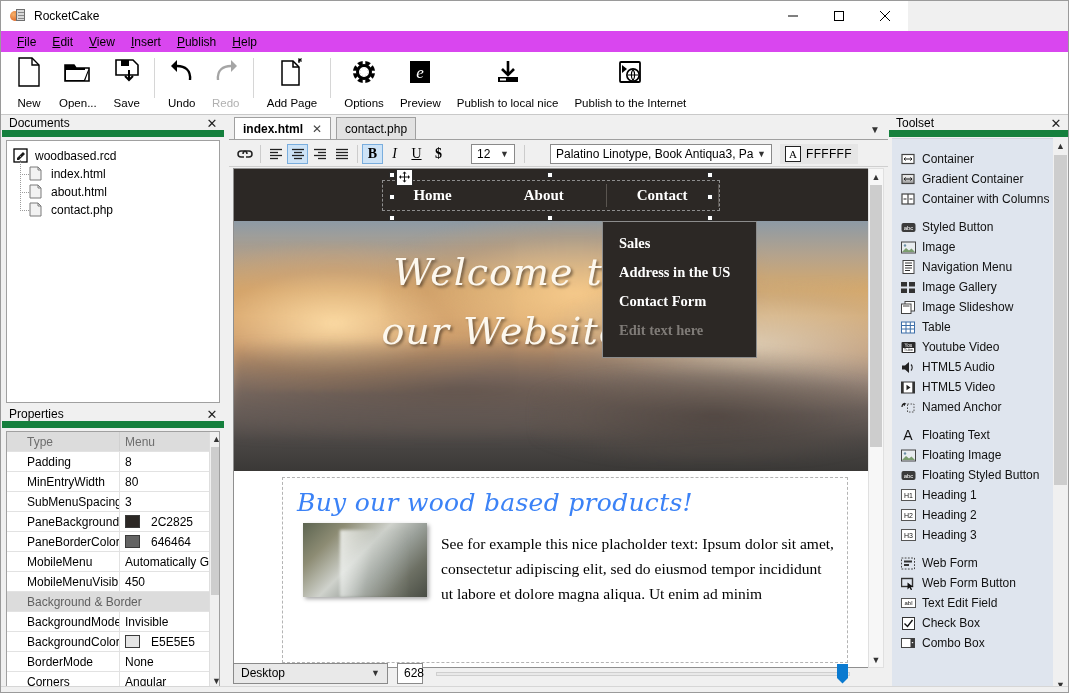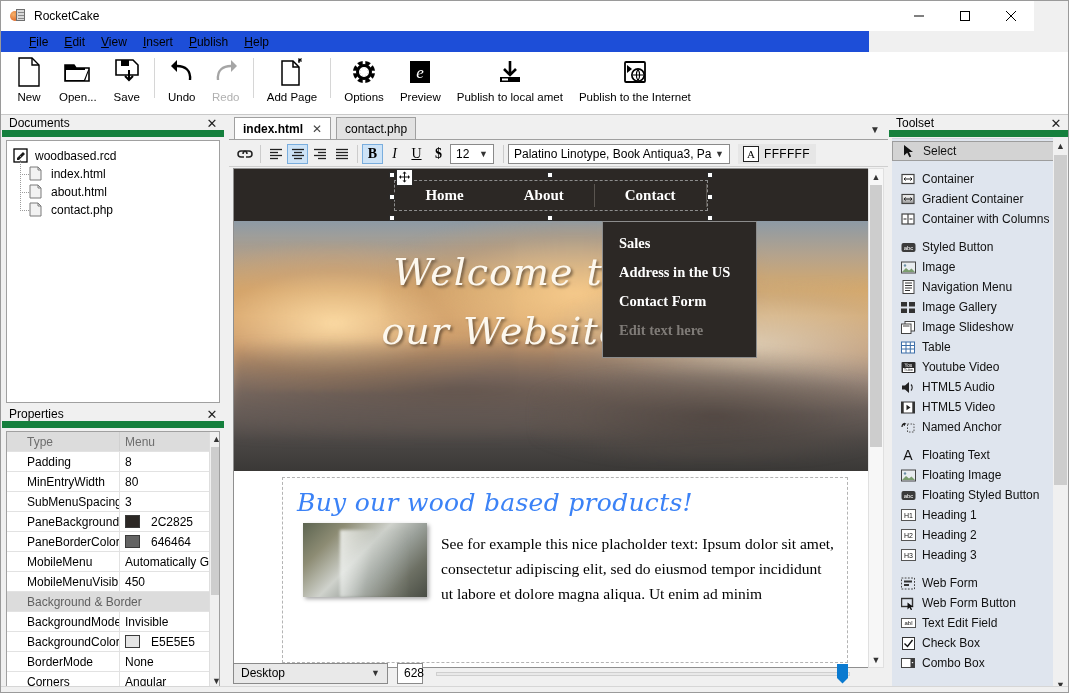--- a/index.html
+++ b/index.html
@@ -16,21 +16,21 @@
   #app {
     position: relative;
     width: 1069px; height: 693px;
     border: 1px solid #9a9a9a;
     background: #f0f0f0;
     overflow: hidden;
   }
 
   
   .titlebar {
-    position: absolute; left: 0; top: 0; width: 1033px; height: 30px;
+    position: absolute; left: 0; top: 0; width: 907px; height: 30px;
     background: #ffffff;
     display: flex; align-items: center;
   }
   .app-icon {
     width: 16px; height: 16px; margin-left: 9px; margin-right: 8px;
     position: relative; flex: none;
   }
   .app-icon .cake {
     position: absolute; left: 0; top: 3px; width: 10px; height: 10px;
     border-radius: 50%;
@@ -48,42 +48,42 @@
   .title-text { font-size: 12px; color: #000; }
   .winbtns { margin-left: auto; display: flex; height: 30px; }
   .winbtn {
     width: 46px; height: 30px; display: flex; align-items: center; justify-content: center;
     color: #000;
   }
   .winbtn svg { display: block; }
 
   
   .menubar {
-    position: absolute; left: 0; top: 30px; width: 868px; height: 21px;
-    background: #1d4ed8;
-    display: flex; align-items: center; padding-left: 20px;
+    position: absolute; left: 0; top: 30px; width: 1067px; height: 21px;
+    background: #d946ef;
+    display: flex; align-items: center; padding-left: 8px;
   }
   .menuitem {
     padding: 2px 8px; font-size: 12px; color: #000; white-space: nowrap;
   }
   .menuitem .u { text-decoration: underline; }
 
   
   .toolbar {
     position: absolute; left: 0; top: 51px; width: 1067px; height: 63px;
     background: #ffffff;
     border-bottom: 1px solid #c9c9c9;
     display: flex; align-items: flex-start; padding-left: 6px;
   }
   .tbtn {
     display: flex; flex-direction: column; align-items: center; justify-content: flex-start;
     padding: 4px 8px 0 8px; min-width: 44px; height: 58px;
   }
   .tbtn .ico { height: 32px; display: flex; align-items: center; justify-content: center; }
-  .tbtn .lbl { font-size: 11.5px; color: #000; margin-top: 3px; white-space: nowrap; }
+  .tbtn .lbl { font-size: 11.5px; color: #000; margin-top: 9px; white-space: nowrap; }
   .tbtn.disabled .lbl { color: #b0b0b0; }
   .tbtn.disabled svg { opacity: 0.35; }
   .tsep {
     width: 1px; height: 40px; background: #d6d6d6; margin: 6px 5px 0 5px; align-self: flex-start;
   }
 
   
   .panel-title {
     height: 21px; background: #f0f0f0;
     display: flex; align-items: center; padding: 0 4px 0 7px;
@@ -229,20 +229,21 @@
   .fbtn {
     width: 21px; height: 20px; display: flex; align-items: center; justify-content: center;
     margin-right: 1px;
   }
   .fbtn.active { background: #cde3f7; border: 1px solid #7aaede; }
   .fsep { width: 1px; height: 18px; background: #cccccc; margin: 0 4px; }
   .fsel {
     height: 20px; background: #fff; border: 1px solid #8a8a8a;
     display: flex; align-items: center; padding: 0 2px 0 5px; font-size: 12px;
     color: #000;
+    margin-left: 21px;
   }
   .fsel .cv { margin-left: auto; font-size: 9px; color: #333; padding: 0 3px; }
   .fontsize { width: 44px; margin-right: 5px; }
   .fontname { width: 222px; margin-right: 8px; }
   .colorbox {
     display: flex; align-items: center; height: 20px; background: #e6e6e6; padding-right: 6px;
   }
   .colorbox .abox {
     width: 16px; height: 16px; border: 1px solid #222; background: #fff;
     display: flex; align-items: center; justify-content: center;
@@ -256,21 +257,21 @@
     background: #ffffff; border: 1px solid #8f8f8f; overflow: hidden;
   }
   .page {
     position: absolute; left: 0; top: 0; width: 634px; height: 498px; background: #fff;
   }
   .navbar {
     position: relative; height: 52px; background: #2c2825;
     display: flex; align-items: center; justify-content: center;
   }
   .navlinks {
-    display: flex; align-items: center; gap: 0px;
+    display: flex; align-items: center; gap: 12px;
     font-family: "Liberation Serif", serif; color: #ffffff;
     font-size: 15px; font-weight: bold;
     border: 1px dashed #8e8e8e;
     padding: 3px 0;
   }
   .navlink { padding: 3px 30px; position: relative; }
   .navlink.current { border-left: 1px solid #5a5550; border-right: 1px solid #5a5550; }
 
   .submenu {
     position: absolute; left: 368px; top: 52px; width: 155px;
@@ -563,21 +564,21 @@
     </div>
 
     <div class="tbtn">
       <div class="ico">
         <svg width="26" height="28" viewBox="0 0 26 28">
             <path d="M13 3v12M7 11l6 6 6-6" fill="none" stroke="#000" stroke-width="2.6"></path>
             <path d="M3 19h20v5H3z" fill="#000"></path>
             <rect x="5" y="20.5" width="6" height="2" fill="#fff"></rect>
           </svg>
       </div>
-      <div class="lbl">Publish to local amet</div>
+      <div class="lbl">Publish to local nice</div>
     </div>
 
     <div class="tbtn">
       <div class="ico">
         <svg width="28" height="28" viewBox="0 0 28 28">
             <rect x="4" y="4" width="20" height="20" rx="1" fill="none" stroke="#000" stroke-width="1.8"></rect>
             <circle cx="17" cy="17" r="7" fill="#000"></circle>
             <circle cx="17" cy="17" r="5.3" fill="#fff"></circle>
             <path d="M11.7 17h10.6M17 11.7c2.2 2.6 2.2 8 0 10.6M17 11.7c-2.2 2.6-2.2 8 0 10.6" fill="none" stroke="#000" stroke-width="1.1"></path>
             <path d="M6 7l5 4-5 4z" fill="#000"></path>
@@ -875,28 +876,20 @@
   </div>
 
   <div class="toolset">
     <div class="panel-title">
       <span>Toolset</span>
       <span class="x">✕</span>
     </div>
     <div class="toolset-body">
       <div class="tool-list">
 
-        <div class="tool-item selected">
-          <span class="ti">
-            <svg width="12" height="14" viewBox="0 0 12 14">
-                <path d="M1 1l9 7h-4l2.2 4.4-1.7.8L4.2 8.8 1 11.5z" fill="#111"></path>
-              </svg>
-          </span>
-          <span>Select</span>
-        </div>
 
         <div class="tool-gap"></div>
 
         <div class="tool-item">
           <span class="ti">
             <svg width="14" height="14" viewBox="0 0 14 14">
                 <rect x="1" y="2.5" width="12" height="9" fill="#fff" stroke="#444" stroke-width="1.2"></rect>
                 <path d="M3 7h8M3 7l1.6-1.6M3 7l1.6 1.6M11 7l-1.6-1.6M11 7l-1.6 1.6" stroke="#222" stroke-width="1"></path>
               </svg>
           </span>

